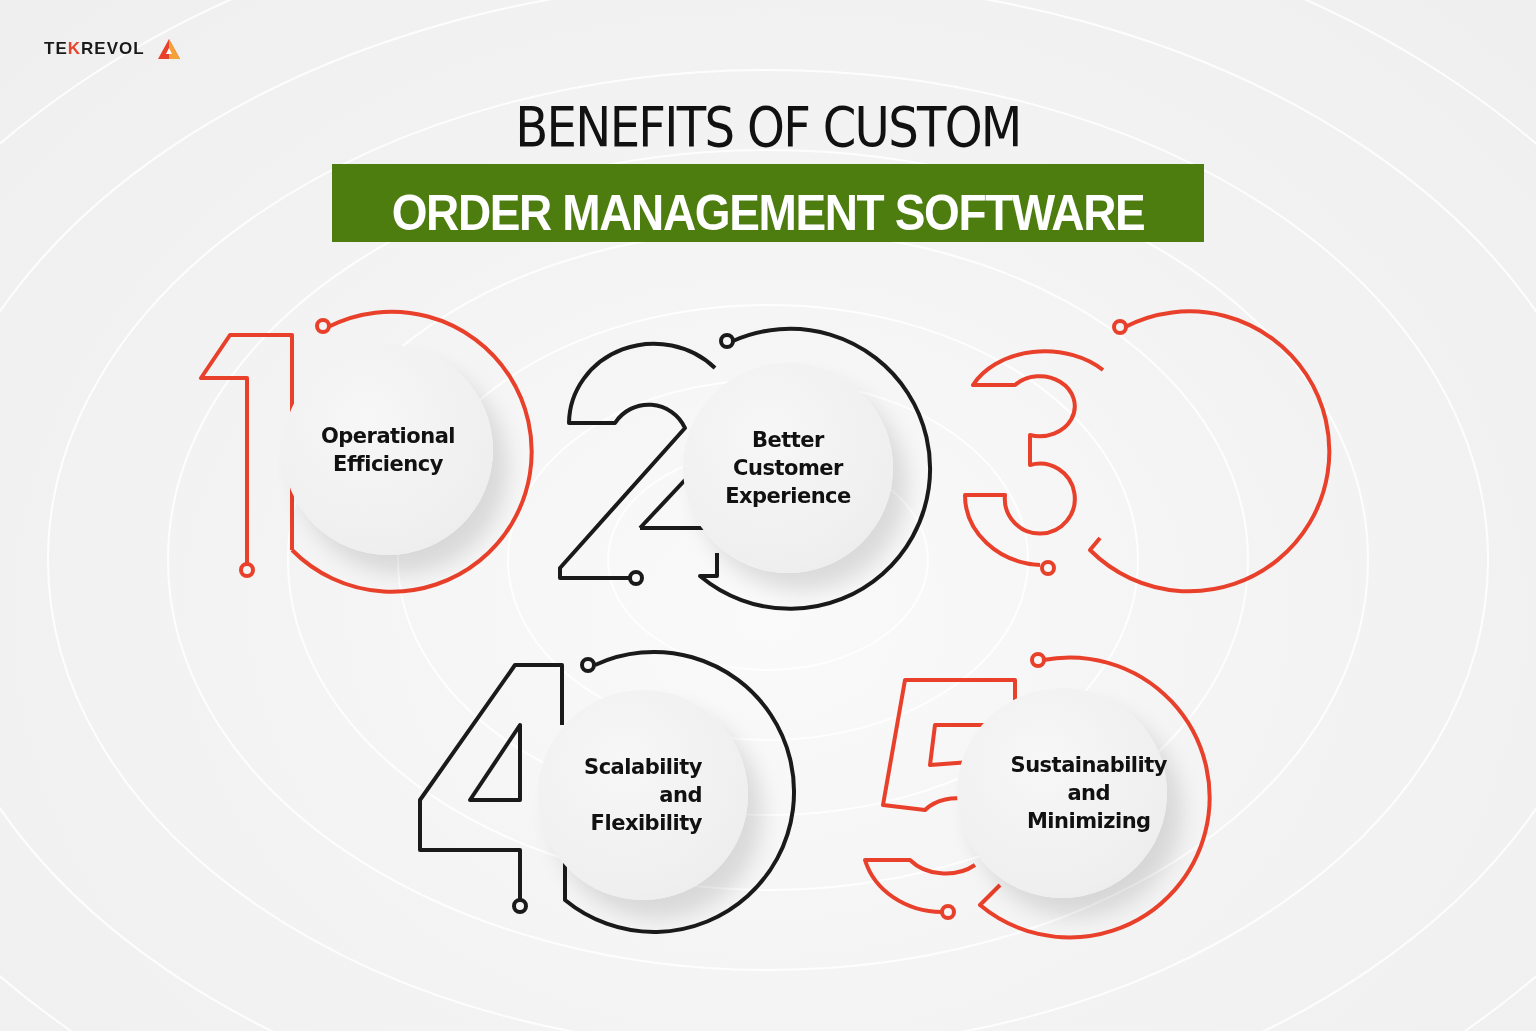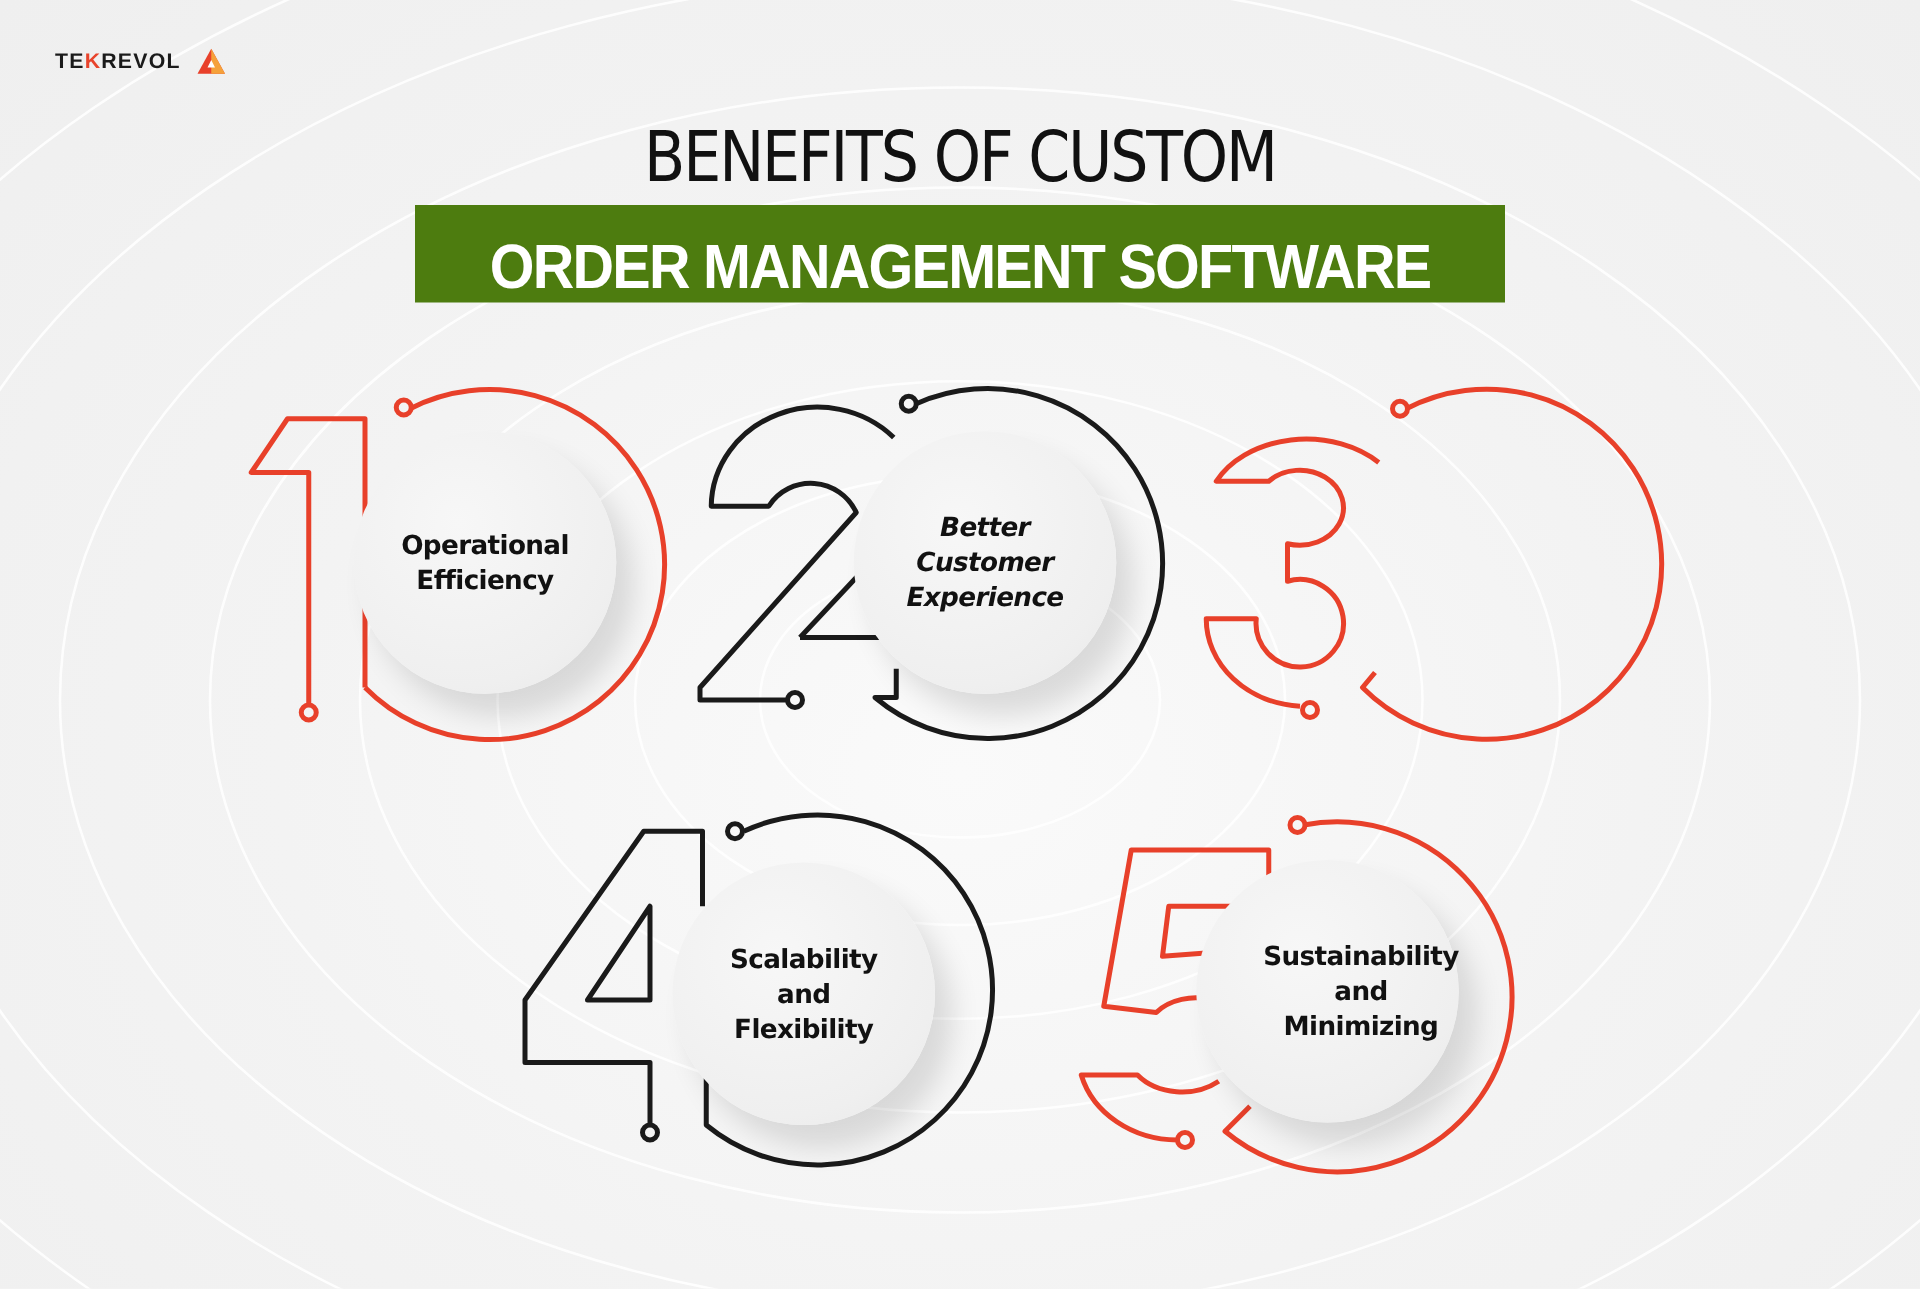--- a/index.html
+++ b/index.html
@@ -56,21 +56,21 @@
       <circle cx="52" cy="260" r="6"></circle>
       <path d="M97,240 A140,140 0 1 0 133,17"></path>
       <circle cx="128" cy="16" r="6"></circle>
     </g>
   </svg>
   <div class="disc" style="left:88px;top:35px;width:210px;height:210px;">
     <span><span>Operational</span><br><span>Efficiency</span></span>
   </div>
 </div>
 
-<div class="item" style="left:555px;top:310px;width:370px;height:290px;font-style:italic;">
+<div class="item" style="left:555px;top:328px;width:370px;height:290px;">
   <svg class="num" width="370" height="290">
     <g fill="none" stroke="#1a1a1a" stroke-width="4" stroke-linejoin="round">
       <path d="M160,40 A85,80 0 0 0 14,95 L60,95 A40,40 0 0 1 130,100 L5,240 L5,250 L75,250"></path>
       <circle cx="81" cy="250" r="6"></circle>
       <path d="M85,200 L160,120"></path>
       <path d="M85,200 L150,200"></path>
       <path d="M162,225 L162,248 L145,248 A140,140 0 1 0 178,13"></path>
       <circle cx="172" cy="13" r="6"></circle>
     </g>
   </svg>
@@ -93,21 +93,21 @@
 <div class="item" style="left:415px;top:650px;width:380px;height:290px;">
   <svg class="num" width="380" height="290">
     <g fill="none" stroke="#1a1a1a" stroke-width="4" stroke-linejoin="round">
       <path d="M147,75 L147,15 L100,15 L5,150 L5,200 L105,200 L105,250"></path>
       <circle cx="105" cy="256" r="6"></circle>
       <path d="M105,75 L105,150 L55,150 Z"></path>
       <path d="M150,200 L150,250 A140,140 0 1 0 180,15"></path>
       <circle cx="173" cy="15" r="6"></circle>
     </g>
   </svg>
-  <div class="disc" style="left:123px;top:40px;width:210px;height:210px;">
+  <div class="disc" style="left:123px;top:40px;width:210px;height:210px;text-align:right;">
     <span><span>Scalability</span><br><span>and</span><br><span>Flexibility</span></span>
   </div>
 </div>
 
 <div class="item" style="left:855px;top:650px;width:360px;height:290px;">
   <svg class="num" width="360" height="290">
     <g fill="none" stroke="#e8402a" stroke-width="4" stroke-linejoin="round">
       <path d="M160,55 L160,30 L50,30 L28,155 L70,160 A40,30 0 0 1 115,150"></path>
       <path d="M130,75 L80,75 L75,115 L115,112"></path>
       <path d="M120,215 A45,35 0 0 1 55,210 L10,210 A80,70 0 0 0 87,262"></path>

